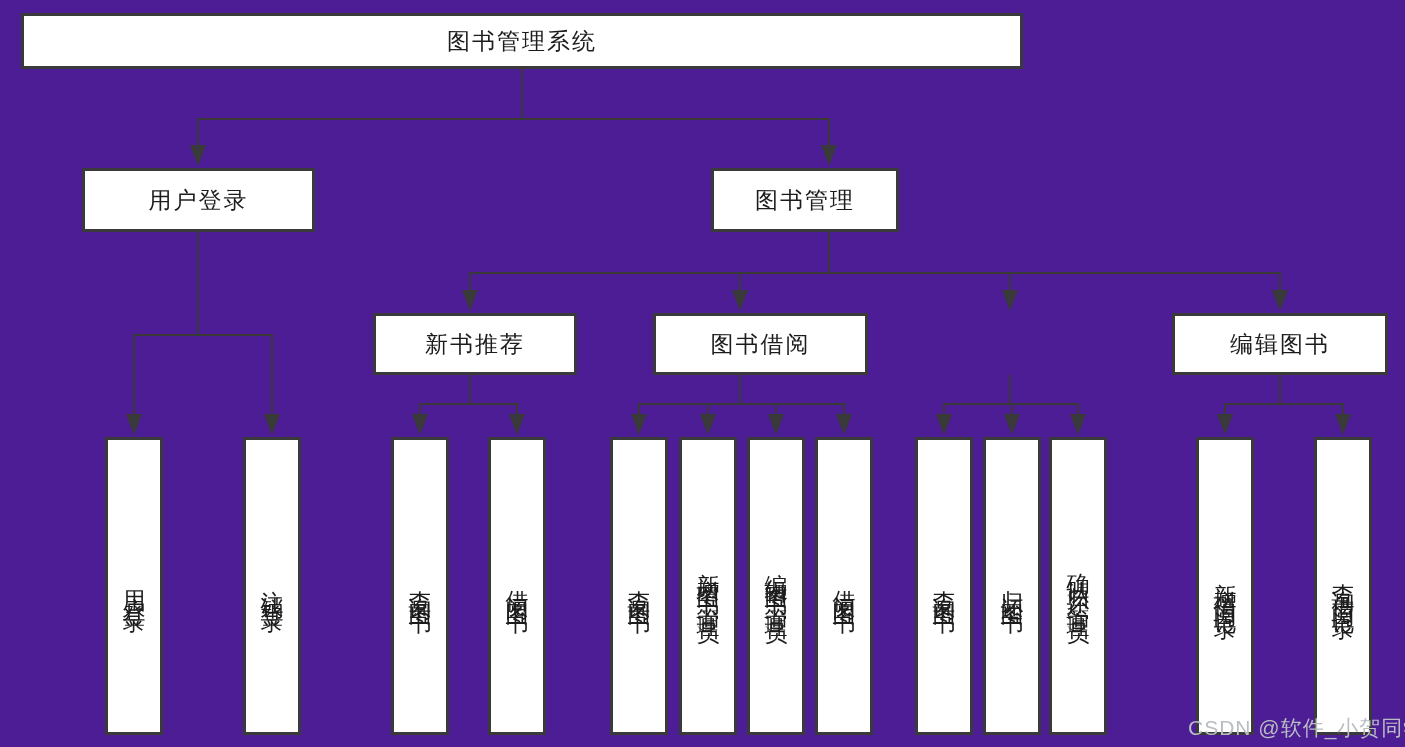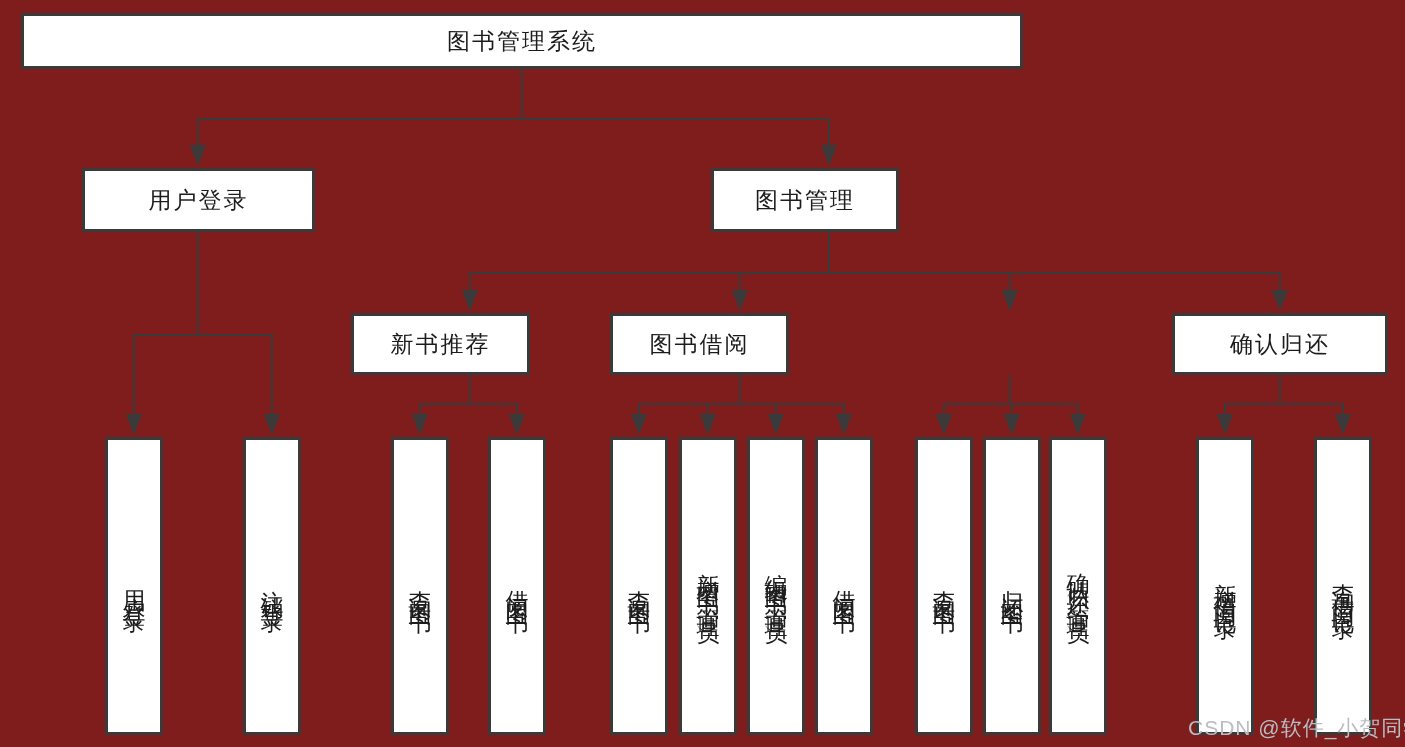--- a/index.html
+++ b/index.html
@@ -1,17 +1,17 @@
 <!DOCTYPE html>
 <html><head>
 <meta charset="utf-8">
 <style>
   html,body{margin:0;padding:0;background:#ffffff;}
   #stage{
-    position:relative;width:1405px;height:747px;background:#7f1d1d;overflow:hidden;
+    position:relative;width:1405px;height:747px;background:#4c1d95;overflow:hidden;
     font-family:"Liberation Sans",sans-serif;color:#1c1c1c;
   }
   .box{
     position:absolute;border:3px solid #3a3a3a;background:#ffffff;box-sizing:border-box;
     display:flex;align-items:center;justify-content:center;
   }
   .htext{font-size:23px;letter-spacing:2px;color:#1c1c1c;white-space:nowrap;}
   .vtext{
     writing-mode:vertical-rl;text-orientation:mixed;
     font-size:23px;letter-spacing:7px;color:#1c1c1c;line-height:1;
@@ -62,28 +62,28 @@
   <div class="hl" style="left:469px;top:272px;width:812px"></div>
   <div class="vl" style="left:469px;top:272px;height:22px"></div>
   <div class="ah" style="left:462px;top:290px"></div>
   <div class="vl" style="left:739px;top:272px;height:22px"></div>
   <div class="ah" style="left:732px;top:290px"></div>
   <div class="vl" style="left:1009px;top:272px;height:22px"></div>
   <div class="ah" style="left:1002px;top:290px"></div>
   <div class="vl" style="left:1279px;top:272px;height:22px"></div>
   <div class="ah" style="left:1272px;top:290px"></div>
 
-  <div class="box" style="left:351px;top:313px;width:179px;height:62px">
+  <div class="box" style="left:373px;top:313px;width:204px;height:62px">
     <span class="htext">新书推荐</span>
   </div>
-  <div class="box" style="left:610px;top:313px;width:179px;height:62px">
+  <div class="box" style="left:653px;top:313px;width:215px;height:62px">
     <span class="htext">图书借阅</span>
   </div>
   <div class="box" style="left:1172px;top:313px;width:216px;height:62px">
-    <span class="htext">确认归还</span>
+    <span class="htext">编辑图书</span>
   </div>
 
   <div class="vl" style="left:469px;top:375px;height:30px"></div>
   <div class="vl" style="left:739px;top:375px;height:30px"></div>
   <div class="vl" style="left:1009px;top:375px;height:30px"></div>
   <div class="vl" style="left:1279px;top:375px;height:30px"></div>
 
   <div class="hl" style="left:419px;top:403px;width:100px"></div>
   <div class="vl" style="left:419px;top:403px;height:14px"></div>
   <div class="ah" style="left:412px;top:414px"></div>

